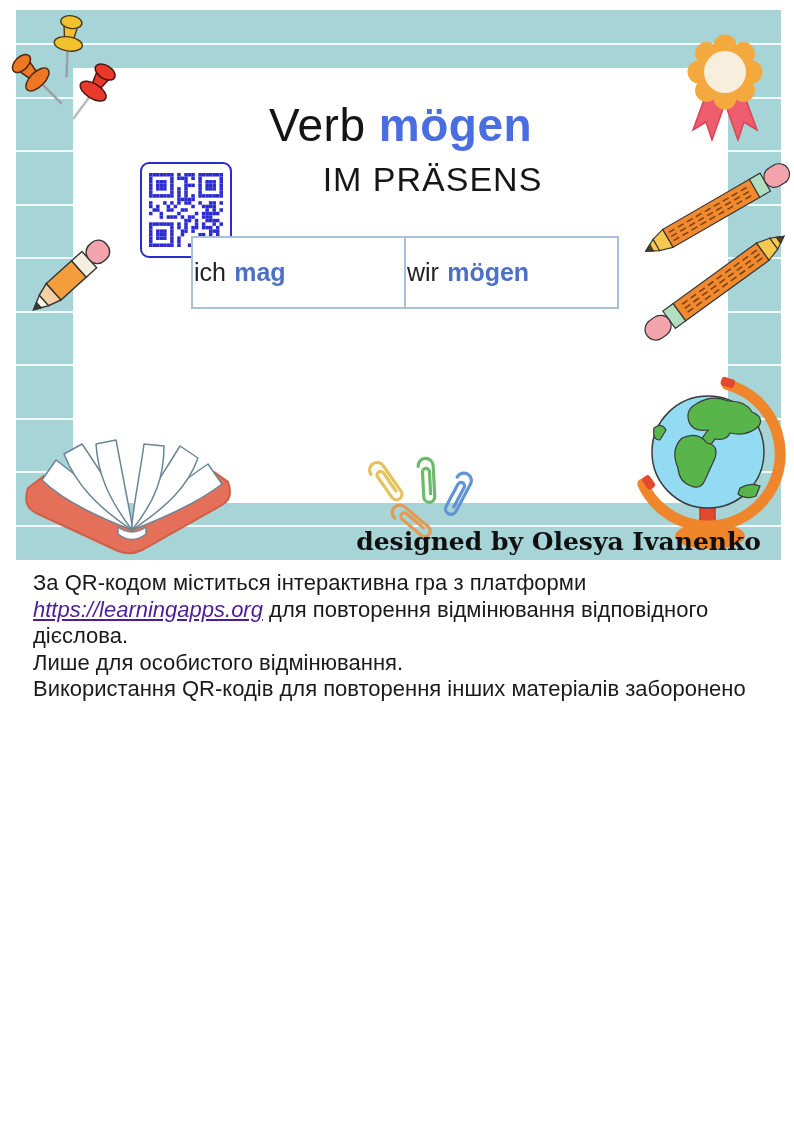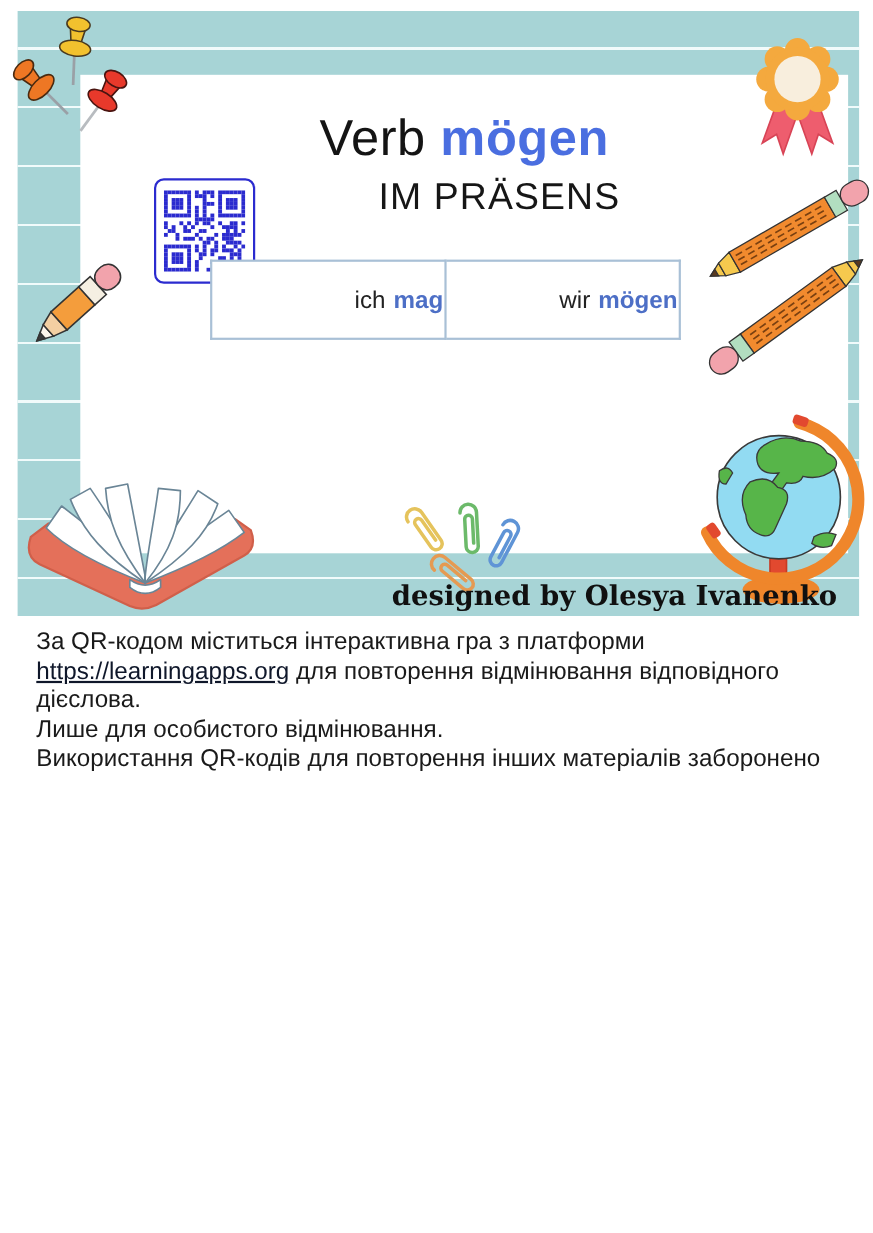--- a/index.html
+++ b/index.html
@@ -4,42 +4,42 @@
 <style>
   html,body{margin:0;padding:0;background:#ffffff;}
   #page{position:relative;width:794px;height:1121px;background:#ffffff;overflow:hidden;
         font-family:"Liberation Sans",sans-serif;}
   
   .card{position:absolute;left:16px;top:10px;width:765px;height:550px;background:#a7d4d6;
         background-image:repeating-linear-gradient(180deg,
           rgba(255,255,255,0) 0px,rgba(255,255,255,0) 33px,
           rgba(245,253,253,.95) 33px,rgba(245,253,253,.95) 35px,
           rgba(255,255,255,0) 35px,rgba(255,255,255,0) 53.5px);}
-  .inner-card{position:absolute;left:57px;top:58px;width:655px;height:435px;background:#ffffff;padding-left:43px;}
+  .inner-card{position:absolute;left:57px;top:58px;width:655px;height:435px;background:#ffffff;}
   
   .qr{position:absolute;left:67px;top:94px;width:78px;height:82px;background:#fff;
       border:2px solid #2b2bcf;border-radius:9px;padding:5px;display:flex;align-items:center;justify-content:center;}
   .qr svg{width:74px;height:74px;}
   
   .title{position:absolute;left:0;top:30px;width:100%;text-align:center;font-size:46px;
          color:#141414;letter-spacing:.5px;}
   .title .verb{color:#4a6ee0;font-weight:700;}
   .subtitle{position:absolute;left:0;top:92px;width:100%;text-align:center;font-size:34px;
             color:#161616;letter-spacing:1px;margin-left:32px;}
   
   .conj{position:absolute;left:118px;top:168px;border-collapse:collapse;}
-  .conj td{width:209px;height:67px;border:2px solid #a9c0d6;text-align:right;vertical-align:middle;
-           font-size:22px;color:#222;background:#fff;}
+  .conj td{width:209px;height:67px;border:2px solid #a9c0d6;text-align:left;vertical-align:middle;
+           font-size:25px;color:#222;background:#fff;}
   .conj .form{color:#4d6fc6;font-weight:700;margin-left:.33em;}
   
   .credit{position:absolute;right:20px;top:517px;font-family:"DejaVu Serif",serif;
           font-weight:700;font-size:25px;color:#101010;margin-left:31px;}
   
   .footer{position:absolute;left:33px;top:570px;font-size:22px;line-height:26.5px;color:#1a1a1a;}
-  .footer a{color:#0f172a;text-decoration:underline;}
+  .footer a{color:#4c1d95;text-decoration:underline;font-style:italic;}
   
   .deco{position:absolute;display:block;}
   .deco svg{display:block;}
 </style>
 </head>
 <body>
 
 <div id="page">
 
   <div class="card">

